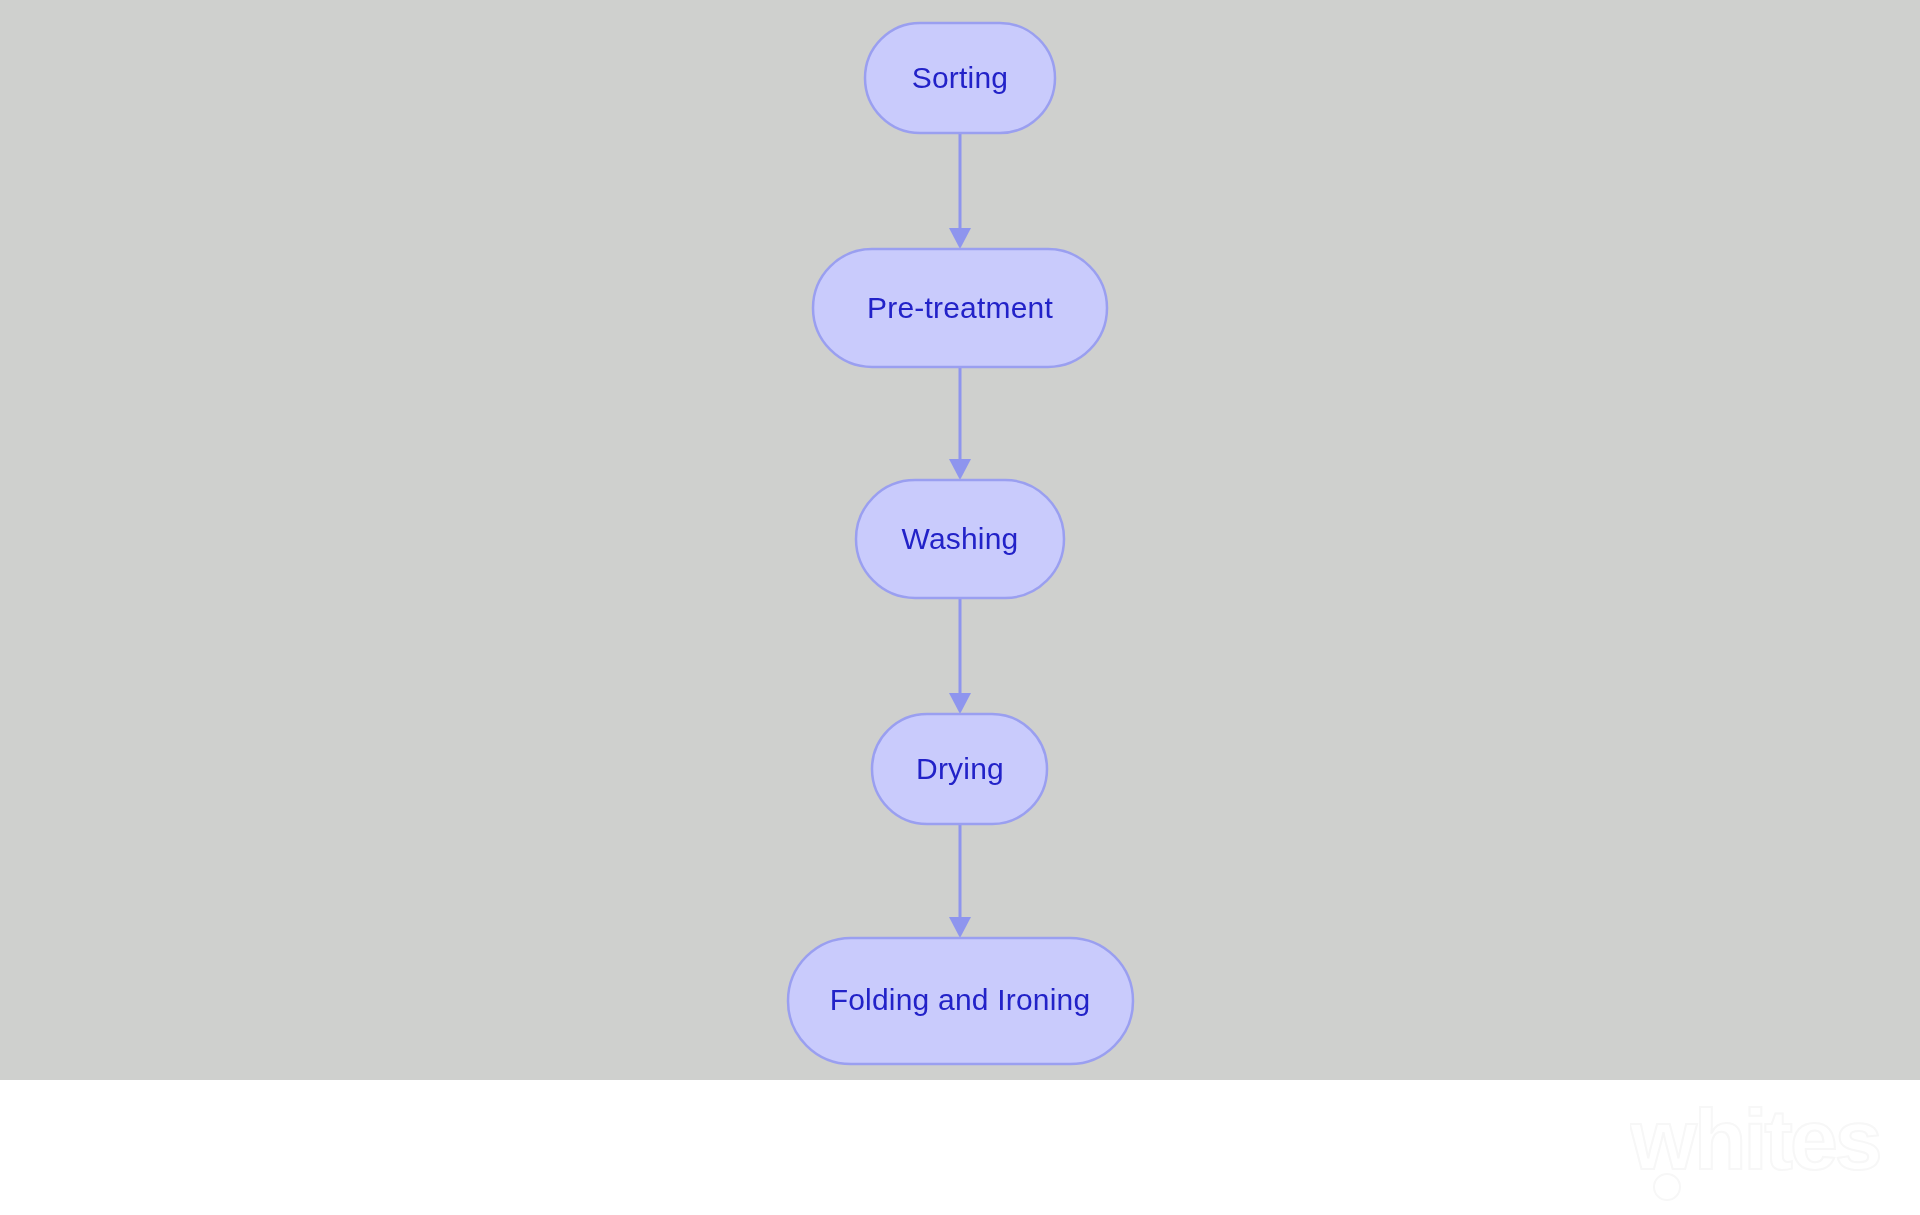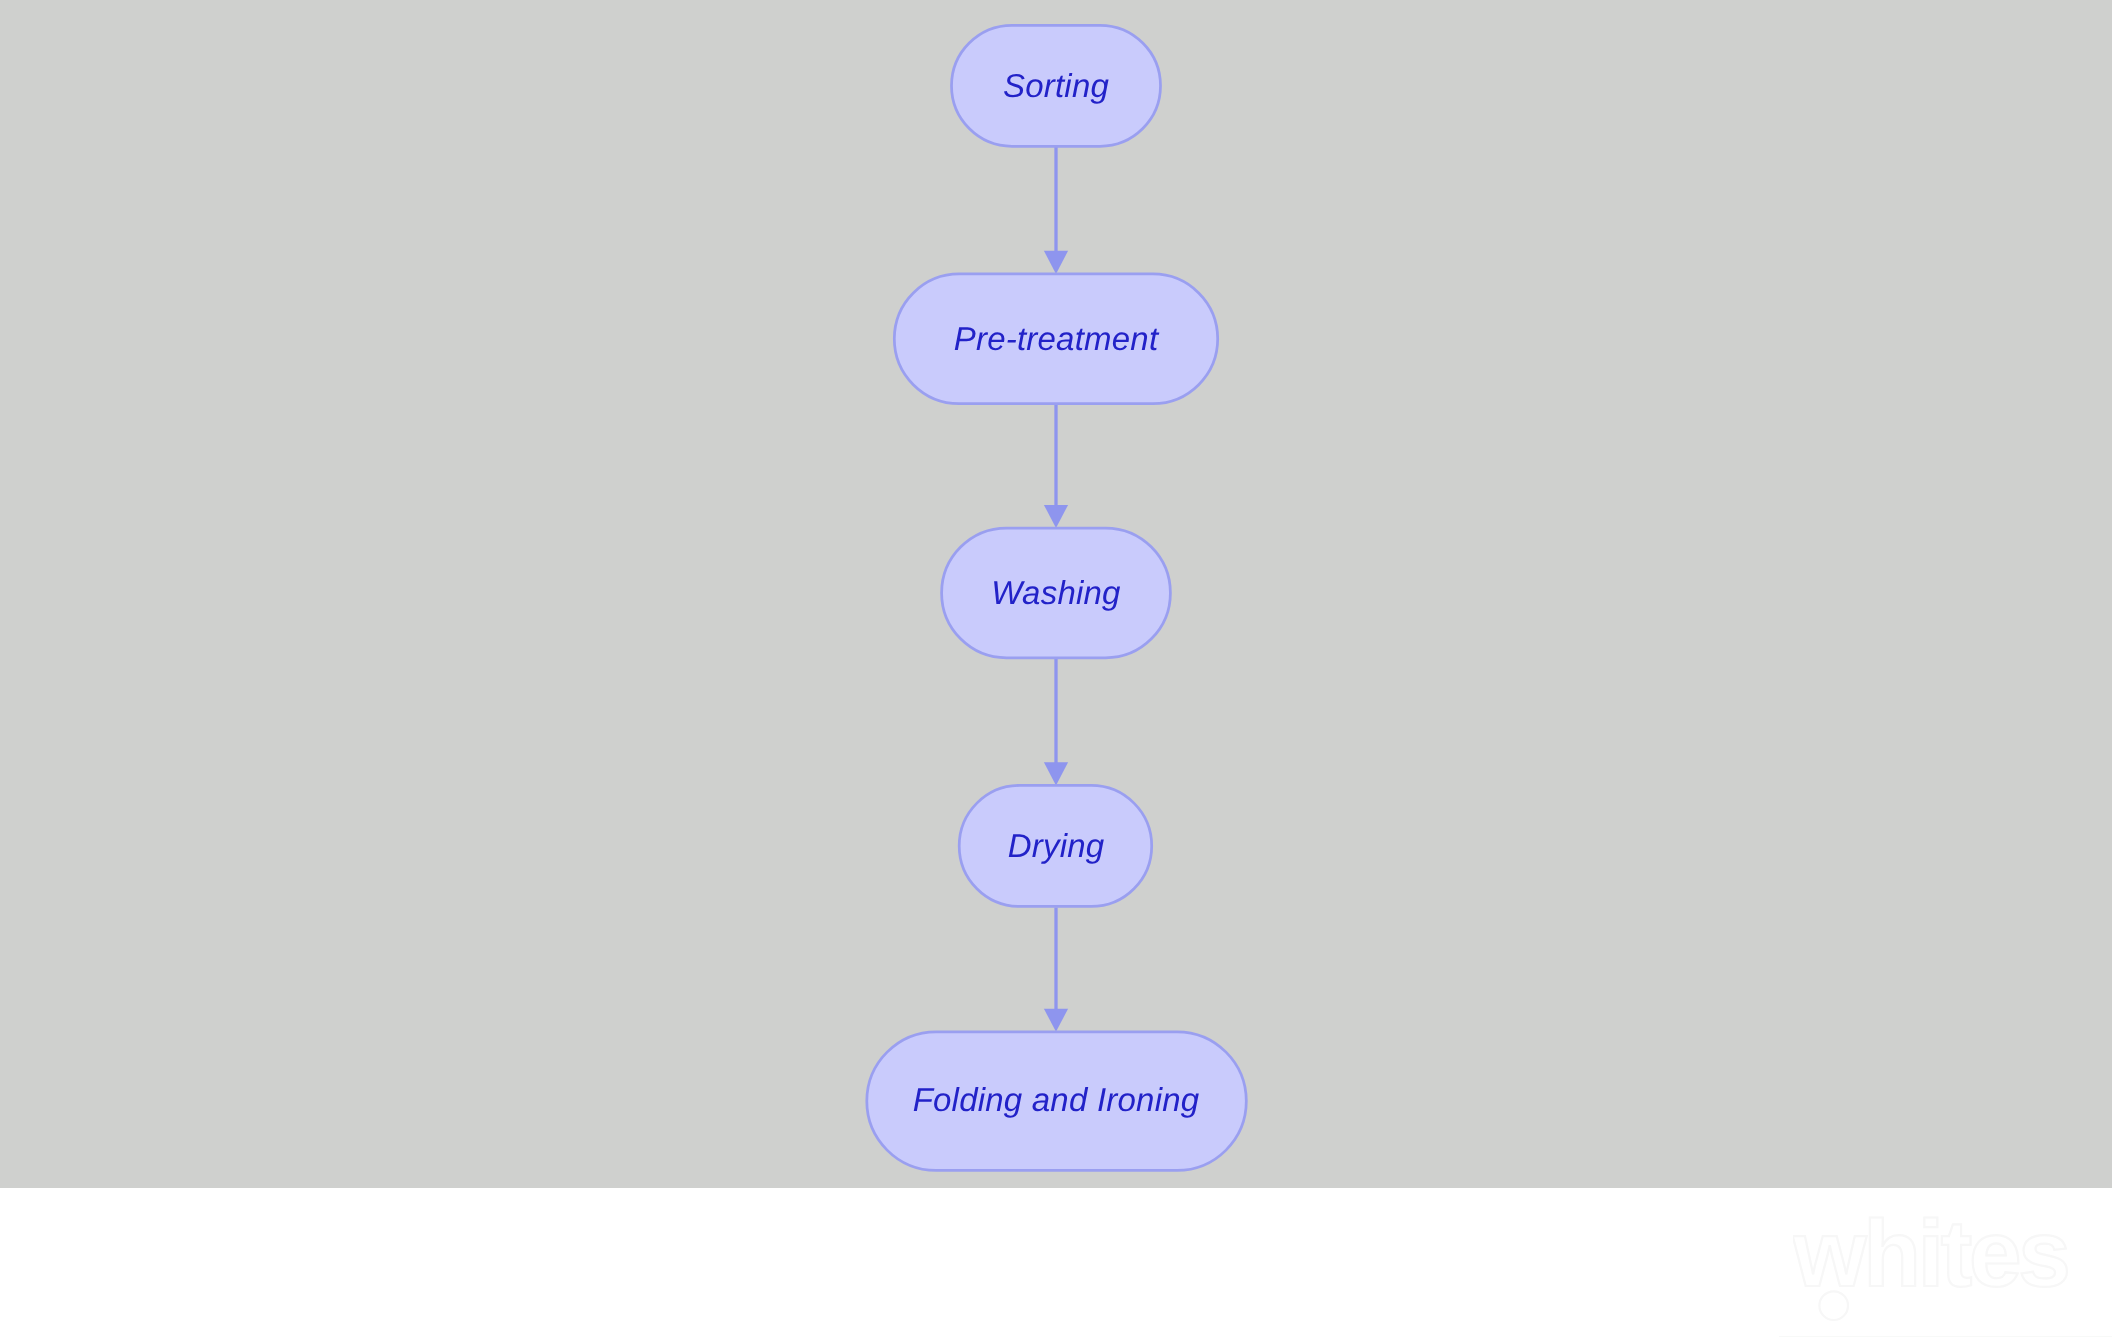--- a/index.html
+++ b/index.html
@@ -22,21 +22,20 @@
 
   
   #diagram-canvas {
     position: absolute;
     left: 0;
     top: 0;
     width: 1920px;
     height: 1080px;
     background: #cfd0ce;
     overflow: hidden;
-    font-style: italic;
   }
 
   #flow-svg {
     position: absolute;
     left: 0;
     top: 0;
     width: 1920px;
     height: 1080px;
     display: block;
   }

